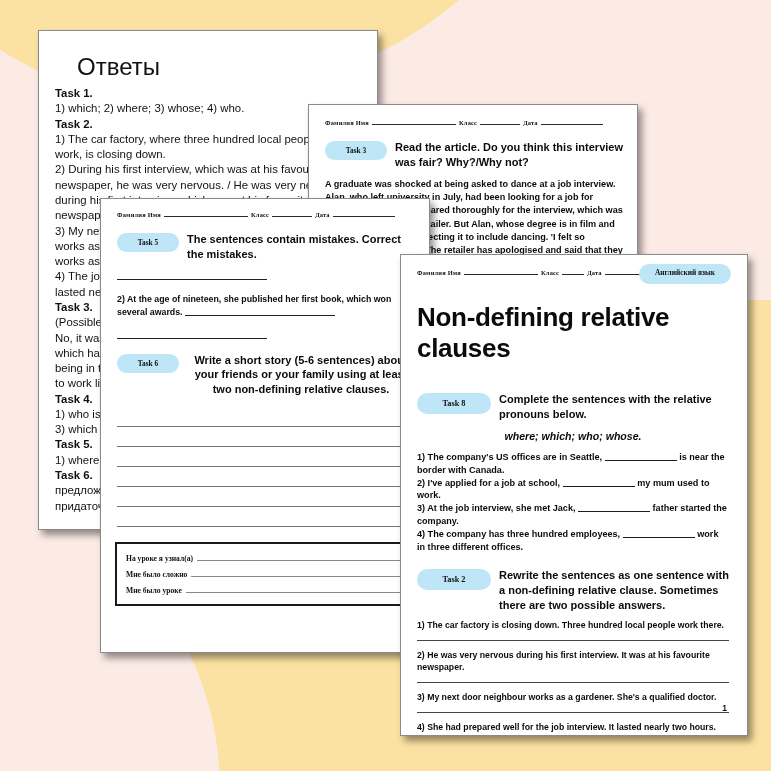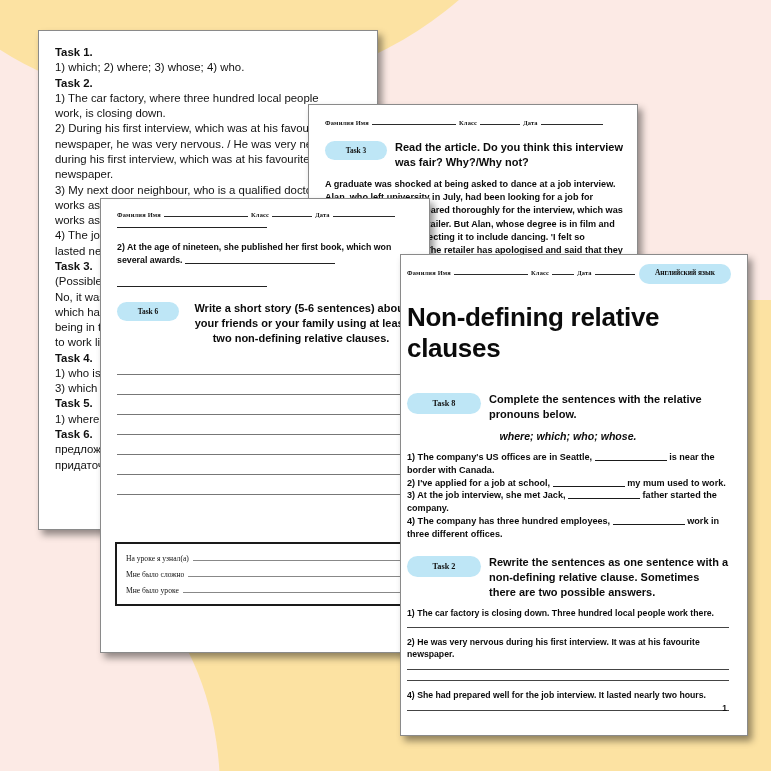--- a/index.html
+++ b/index.html
@@ -37,21 +37,21 @@
   .sheet{
     position:absolute;background:#ffffff;
     box-shadow:4px 5px 7px rgba(0,0,0,.42);
     border:1px solid #8a8a8a;
     overflow:hidden;
     box-sizing:border-box;
   }
   #sheet-answers{left:38px;top:30px;width:340px;height:500px;padding:14px 16px 0 16px;}
   #sheet-task3{left:308px;top:104px;width:330px;height:466px;padding:12px 14px 0 16px;}
   #sheet-task5{left:100px;top:198px;width:330px;height:455px;padding:10px 14px 0 16px;}
-  #sheet-main{left:400px;top:254px;width:348px;height:482px;padding:12px 18px 0 6px;}
+  #sheet-main{left:400px;top:254px;width:348px;height:482px;padding:12px 18px 0 16px;}
 
   
   .namerow{
     display:flex;align-items:baseline;gap:3px;
     font-size:6.4px;font-weight:bold;color:#111;
     font-family:"Liberation Serif", serif;
     white-space:nowrap;letter-spacing:.2px;
   }
   .namerow .lbl{flex:0 0 auto;}
   .namerow .rule{
@@ -124,21 +124,21 @@
   }
   .write-lines{margin-top:10px;}
   .write-lines .wl{border-bottom:1px solid #777;height:19px;}
   .reflect-box{
     position:absolute;left:14px;right:14px;bottom:46px;
     border:2px solid #1a1a1a;padding:8px 9px 9px;
     background:#fff;
   }
   .reflect-row{
     display:flex;align-items:baseline;gap:4px;
-    font-size:7.6px;font-weight:normal;color:#111;margin-bottom:5px;
+    font-size:7.6px;font-weight:bold;color:#111;margin-bottom:5px;
     font-family:"Liberation Serif", serif;
   }
   .reflect-row:last-child{margin-bottom:0;}
   .reflect-row .rl{flex:1 1 auto;border-bottom:1px solid #888;height:8px;}
 
   
   .ans-title{
     font-size:24px;color:#111;margin:8px 0 5px 22px;font-weight:normal;
     font-family:"Liberation Sans", sans-serif;
   }
@@ -161,20 +161,21 @@
 <body>
 
 <div id="stage">
 
   <div class="blob" id="blob-top-left"></div>
   <div class="blob" id="blob-bottom-right"></div>
   <div class="blob" id="blob-bottom"></div>
   <div class="blob" id="blob-pink-notch"></div>
 
   <div class="sheet" id="sheet-answers">
+    <div class="ans-title">Ответы</div>
     <div class="ans-body" id="answers-body">
         <p class="h">Task 1.</p>
         <p>1) which; 2) where; 3) whose; 4) who.</p>
         <p class="h">Task 2.</p>
         <p>1) The car factory, where three hundred local people</p>
         <p>work, is closing down.</p>
         <p>2) During his first interview, which was at his favourite</p>
         <p>newspaper, he was very nervous. / He was very nervous</p>
         <p>during his first interview, which was at his favourite</p>
         <p>newspaper.</p>
@@ -252,20 +253,24 @@
   <div class="sheet" id="sheet-task5">
     <div class="namerow">
       <span class="lbl">Фамилия Имя</span>
       <span class="rule r-name"></span>
       <span class="lbl">Класс</span>
       <span class="rule r-class"></span>
       <span class="lbl">Дата</span>
       <span class="rule r-date"></span>
     </div>
 
+    <div class="task-block" style="margin-top:14px;">
+      <div class="task-pill sm">Task 5</div>
+      <div class="task-instr">The sentences contain mistakes. Correct the mistakes.</div>
+    </div>
 
     <div id="task5-items">
         <div class="t5-item"> <span class="fill"></span></div>
         <div class="t5-item"><span>2) At the age of nineteen, she published her first book, which won several awards.</span> <span class="fill"></span></div>
         <div class="t5-item"> <span class="fill"></span></div>
       </div>
 
     <div class="task-block" style="margin-top:4px;">
       <div class="task-pill sm">Task 6</div>
       <div class="task-instr ctr">Write a short story (5-6 sentences) about your friends or your family using at least two non-defining relative clauses.</div>
@@ -333,20 +338,21 @@
     <div id="task2-items">
         <div>
           <div class="q-sent">1) The car factory is closing down. Three hundred local people work there.</div>
           <div class="q-rule"></div>
         </div>
         <div>
           <div class="q-sent">2) He was very nervous during his first interview. It was at his favourite newspaper.</div>
           <div class="q-rule"></div>
         </div>
         <div>
+          <div class="q-sent">3) My next door neighbour works as a gardener. She's a qualified doctor.</div>
           <div class="q-rule"></div>
         </div>
         <div>
           <div class="q-sent">4) She had prepared well for the job interview. It lasted nearly two hours.</div>
           <div class="q-rule"></div>
         </div>
       </div>
 
     <div class="page-no">1</div>
   </div>

